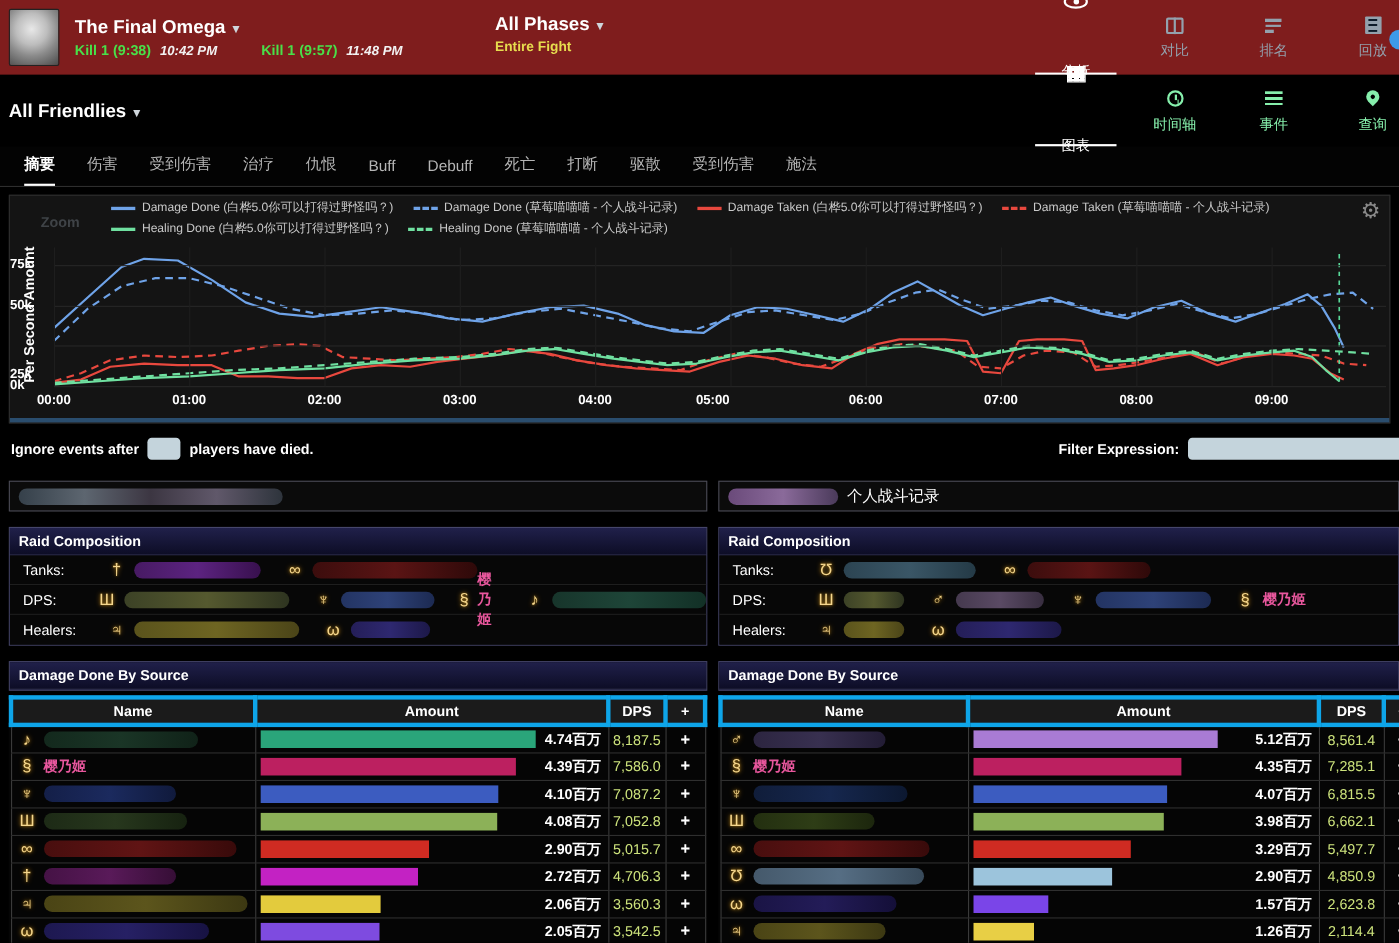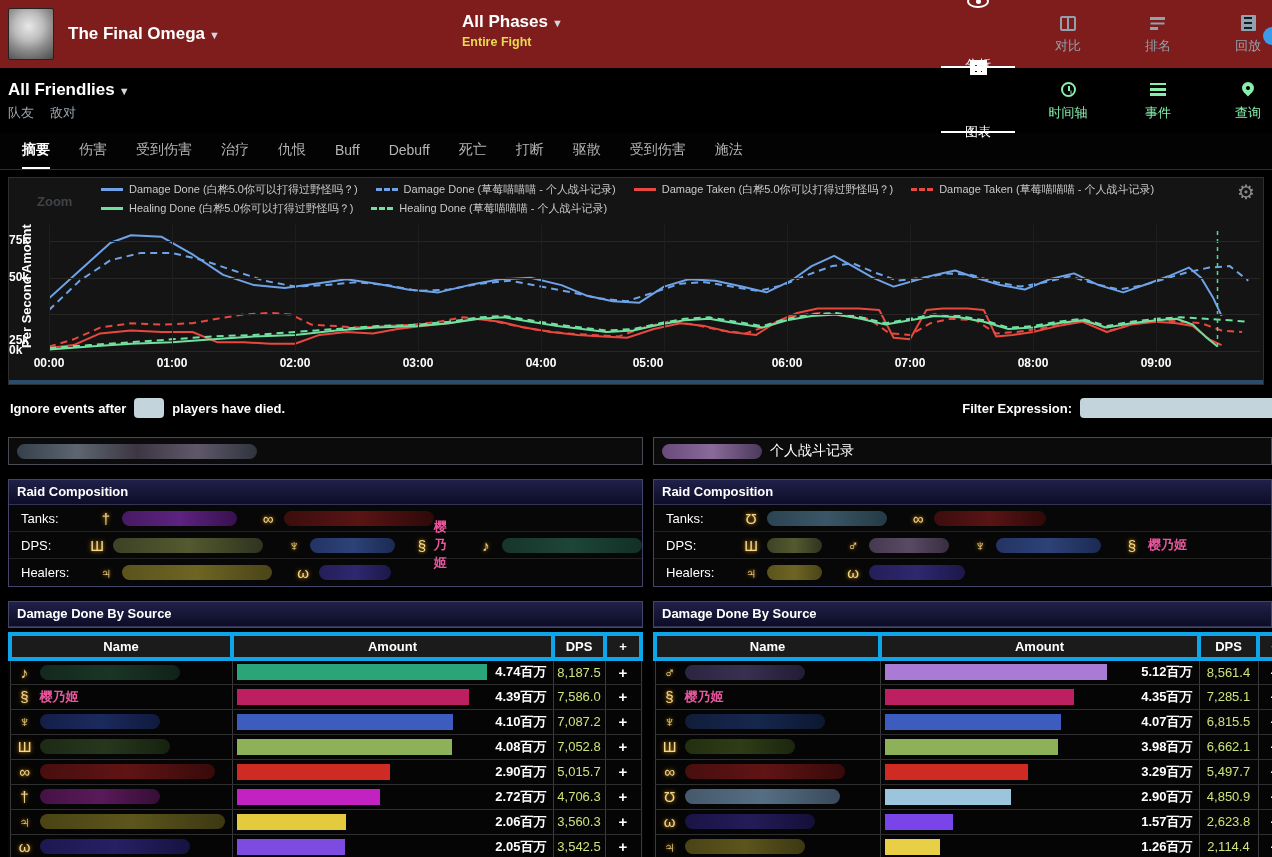--- a/index.html
+++ b/index.html
@@ -12,21 +12,21 @@
   .top-header { height:68px; background:#7f1d1d; position:relative; display:flex; align-items:center; padding-left:8px; }
   .avatar { width:46px; height:52px; border-radius:2px; margin-right:14px;
     background: radial-gradient(circle at 45% 35%, #e8e8e8 0%, #bdbdbd 35%, #8b8b8b 60%, #4a4a4a 100%); border:1px solid #222; }
   .report-block { display:flex; flex-direction:column; gap:3px; }
   .report-title { font-size:17px; font-weight:bold; cursor:pointer; }
   .caret { color:#cfd6dc; font-size:11px; margin-left:4px; }
   .kills-row { display:flex; gap:40px; }
   .kill { display:flex; gap:8px; align-items:baseline; }
   .kill-label { color:#49e049; font-size:13px; font-weight:bold; }
   .kill-time { color:#f2f2f2; font-size:12px; font-style:italic; font-weight:bold; }
-  .phase-block { position:absolute; left:450px; top:12px; display:flex; flex-direction:column; gap:3px;margin-left:12px; }
+  .phase-block { position:absolute; left:450px; top:12px; display:flex; flex-direction:column; gap:3px; }
   .phase-title { font-size:17px; font-weight:bold; }
   .phase-sub { color:#e6dc4e; font-size:12.5px; font-weight:bold; }
   .nav-group { position:absolute; left:933px; top:0; width:360px; height:100%; display:flex; }
   .nav-cell { width:90px; display:flex; flex-direction:column; align-items:center; justify-content:center; gap:4px;
     color:#93a1ad; font-size:13px; cursor:pointer; position:relative; }
   .nav-cell.active { color:#fff;gap:48px; }
   .nav-cell.active::after { content:""; position:absolute; bottom:0; left:8px; right:8px; height:2px; background:#fff; }
   .ico-box { height:20px; display:flex; align-items:center; justify-content:center; }
   
   .i-eye { width:22px; height:13px; border:2px solid currentColor; border-radius:50%; position:relative; }
@@ -111,20 +111,30 @@
   .dps-cell { text-align:center; font-size:13px; color:#cde37c; }
   .plus-cell { text-align:center; font-size:15px; font-weight:bold; cursor:pointer; }
 </style>
 </head>
 <body>
 
 <div class="top-header">
   <div class="avatar"></div>
   <div class="report-block">
     <div class="report-title"><span>The Final Omega</span><span class="caret">▼</span></div>
+    <div class="kills-row">
+      <div class="kill">
+        <span class="kill-label">Kill 1 (9:38)</span>
+        <span class="kill-time">10:42 PM</span>
+      </div>
+      <div class="kill">
+        <span class="kill-label">Kill 1 (9:57)</span>
+        <span class="kill-time">11:48 PM</span>
+      </div>
+    </div>
   </div>
   <div class="phase-block">
     <div class="phase-title"><span>All Phases</span><span class="caret">▼</span></div>
     <div class="phase-sub">Entire Fight</div>
   </div>
   <div class="nav-group">
     <div class="nav-cell active">
       <span class="ico-box">
           <span class="i-eye"></span>
         </span>
@@ -147,24 +157,20 @@
           <span class="i-film"></span>
         </span>
       <span>回放</span>
     </div>
   </div>
   <div class="blue-dot-edge"></div>
 </div>
 
 <div class="sub-header">
   <div class="src-title"><span>All Friendlies</span><span class="caret">▼</span></div>
-  <div class="src-links">
-    <span>队友</span>
-    <span>敌对</span>
-  </div>
   <div class="view-group">
     <div class="nav-cell active">
       <span class="ico-box">
           <span class="i-grid"></span>
         </span>
       <span>图表</span>
     </div>
     <div class="nav-cell">
       <span class="ico-box">
           <span class="i-clock"></span>

